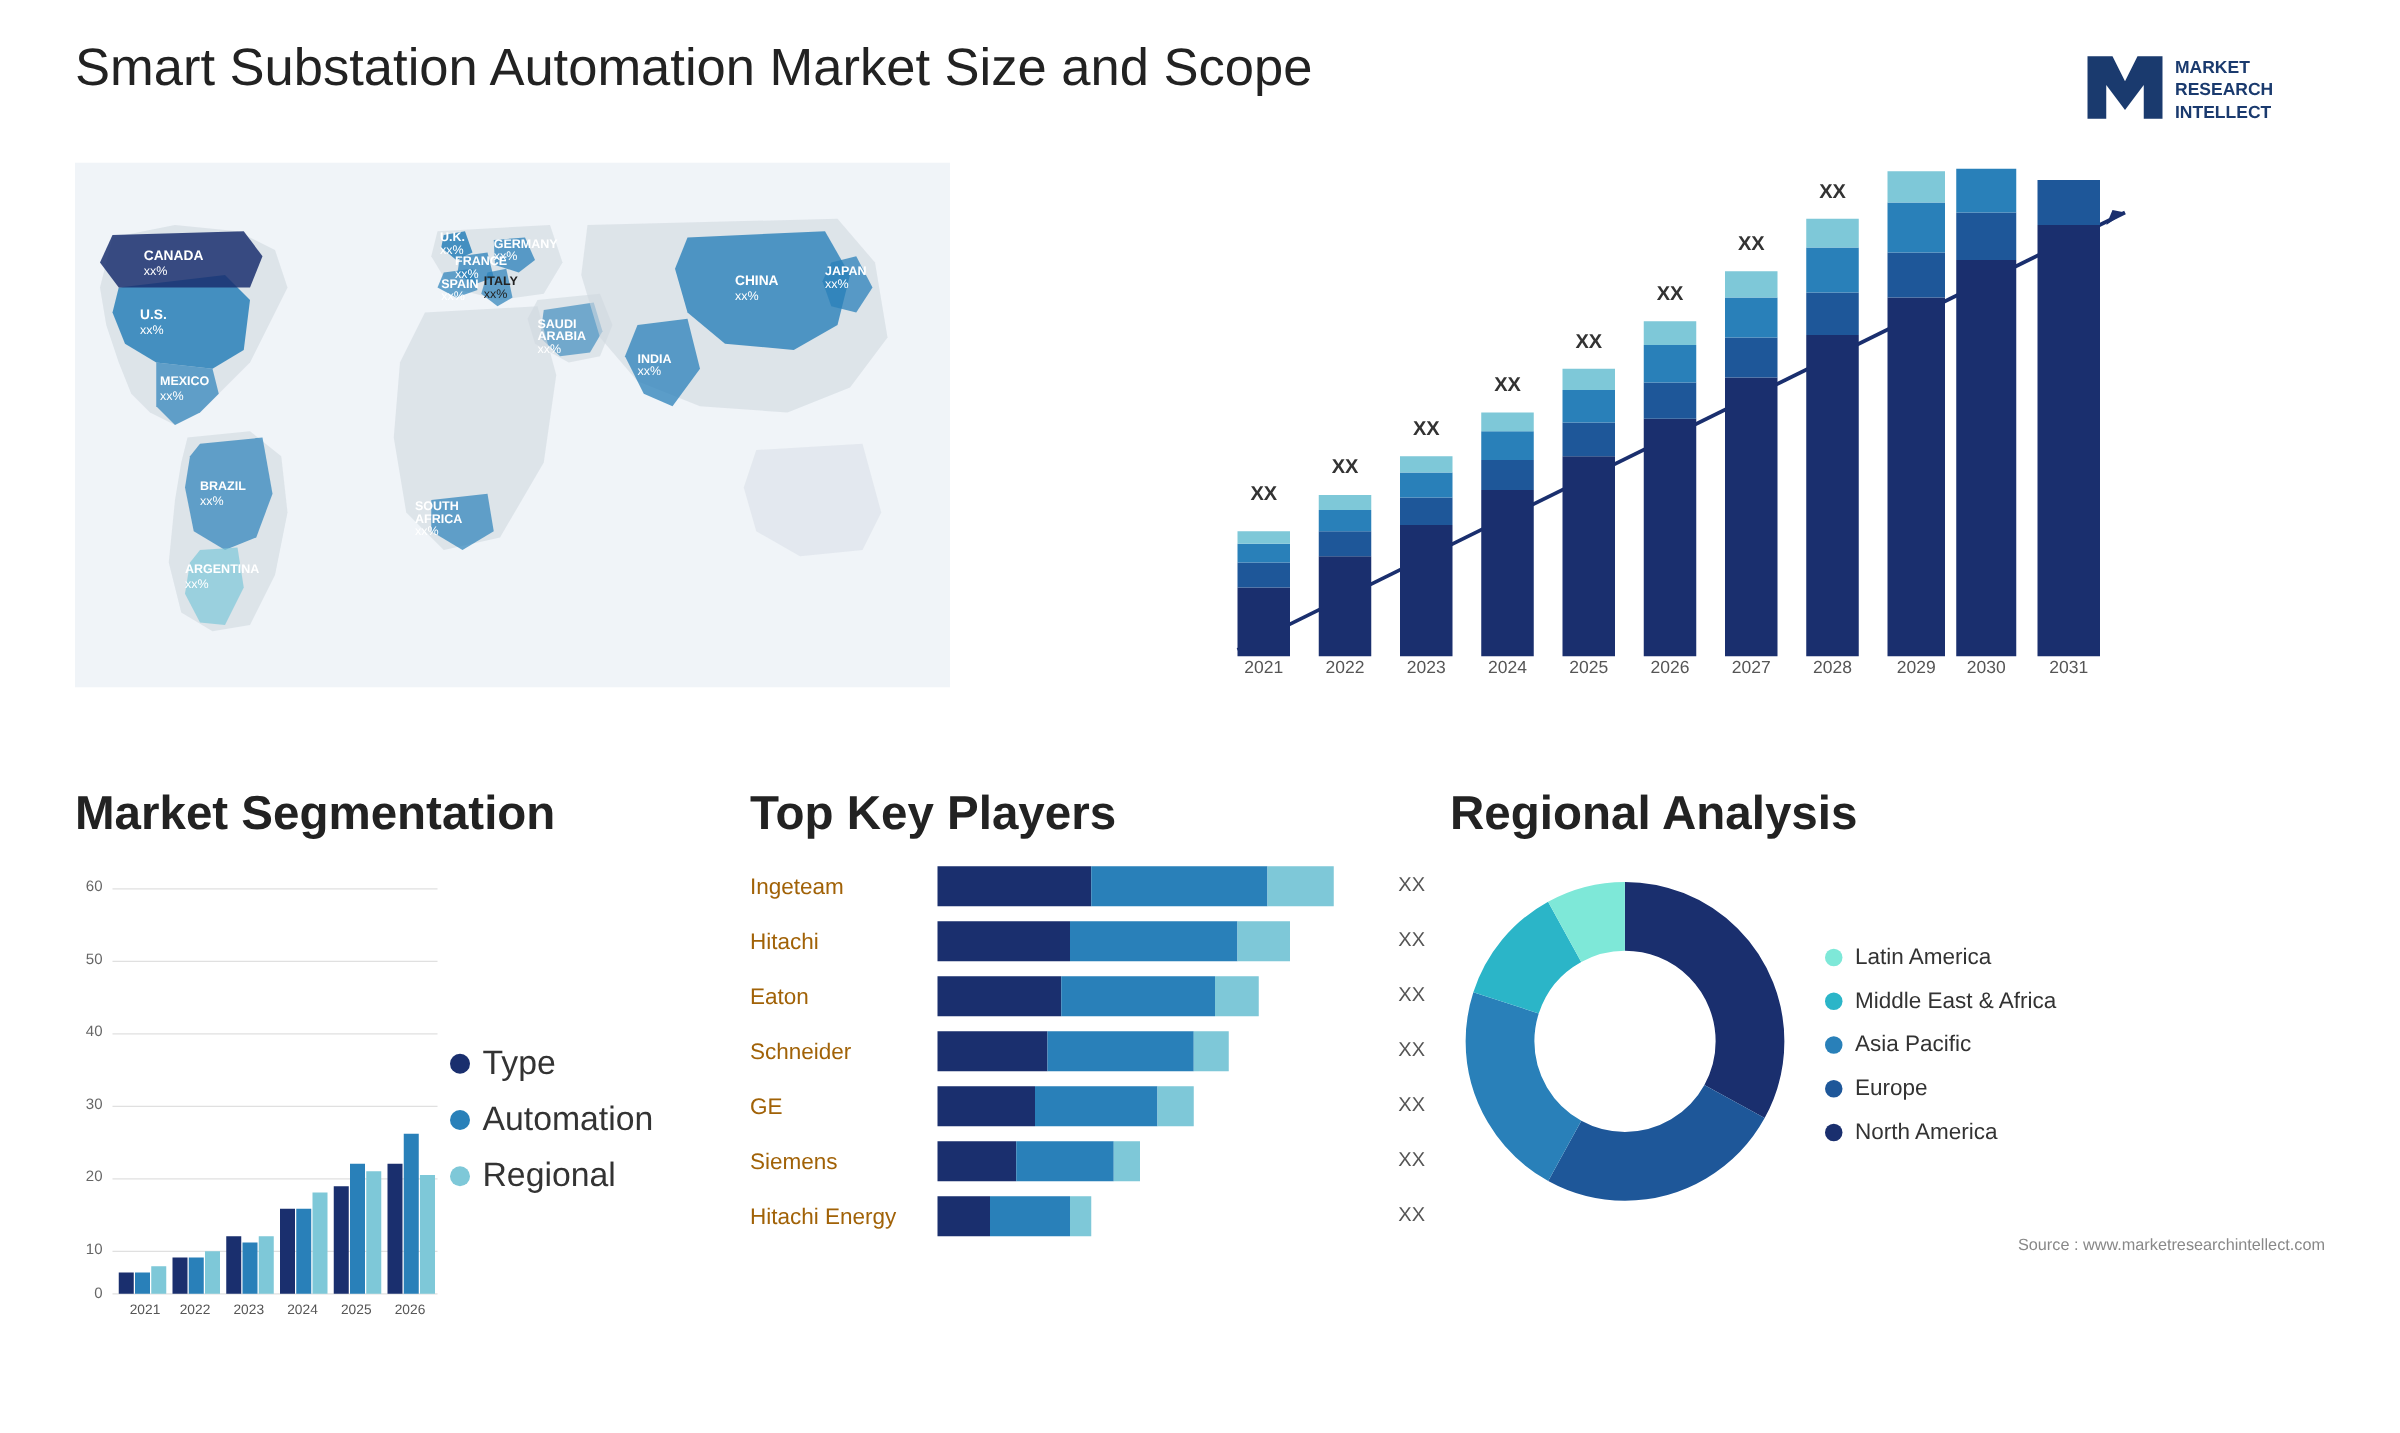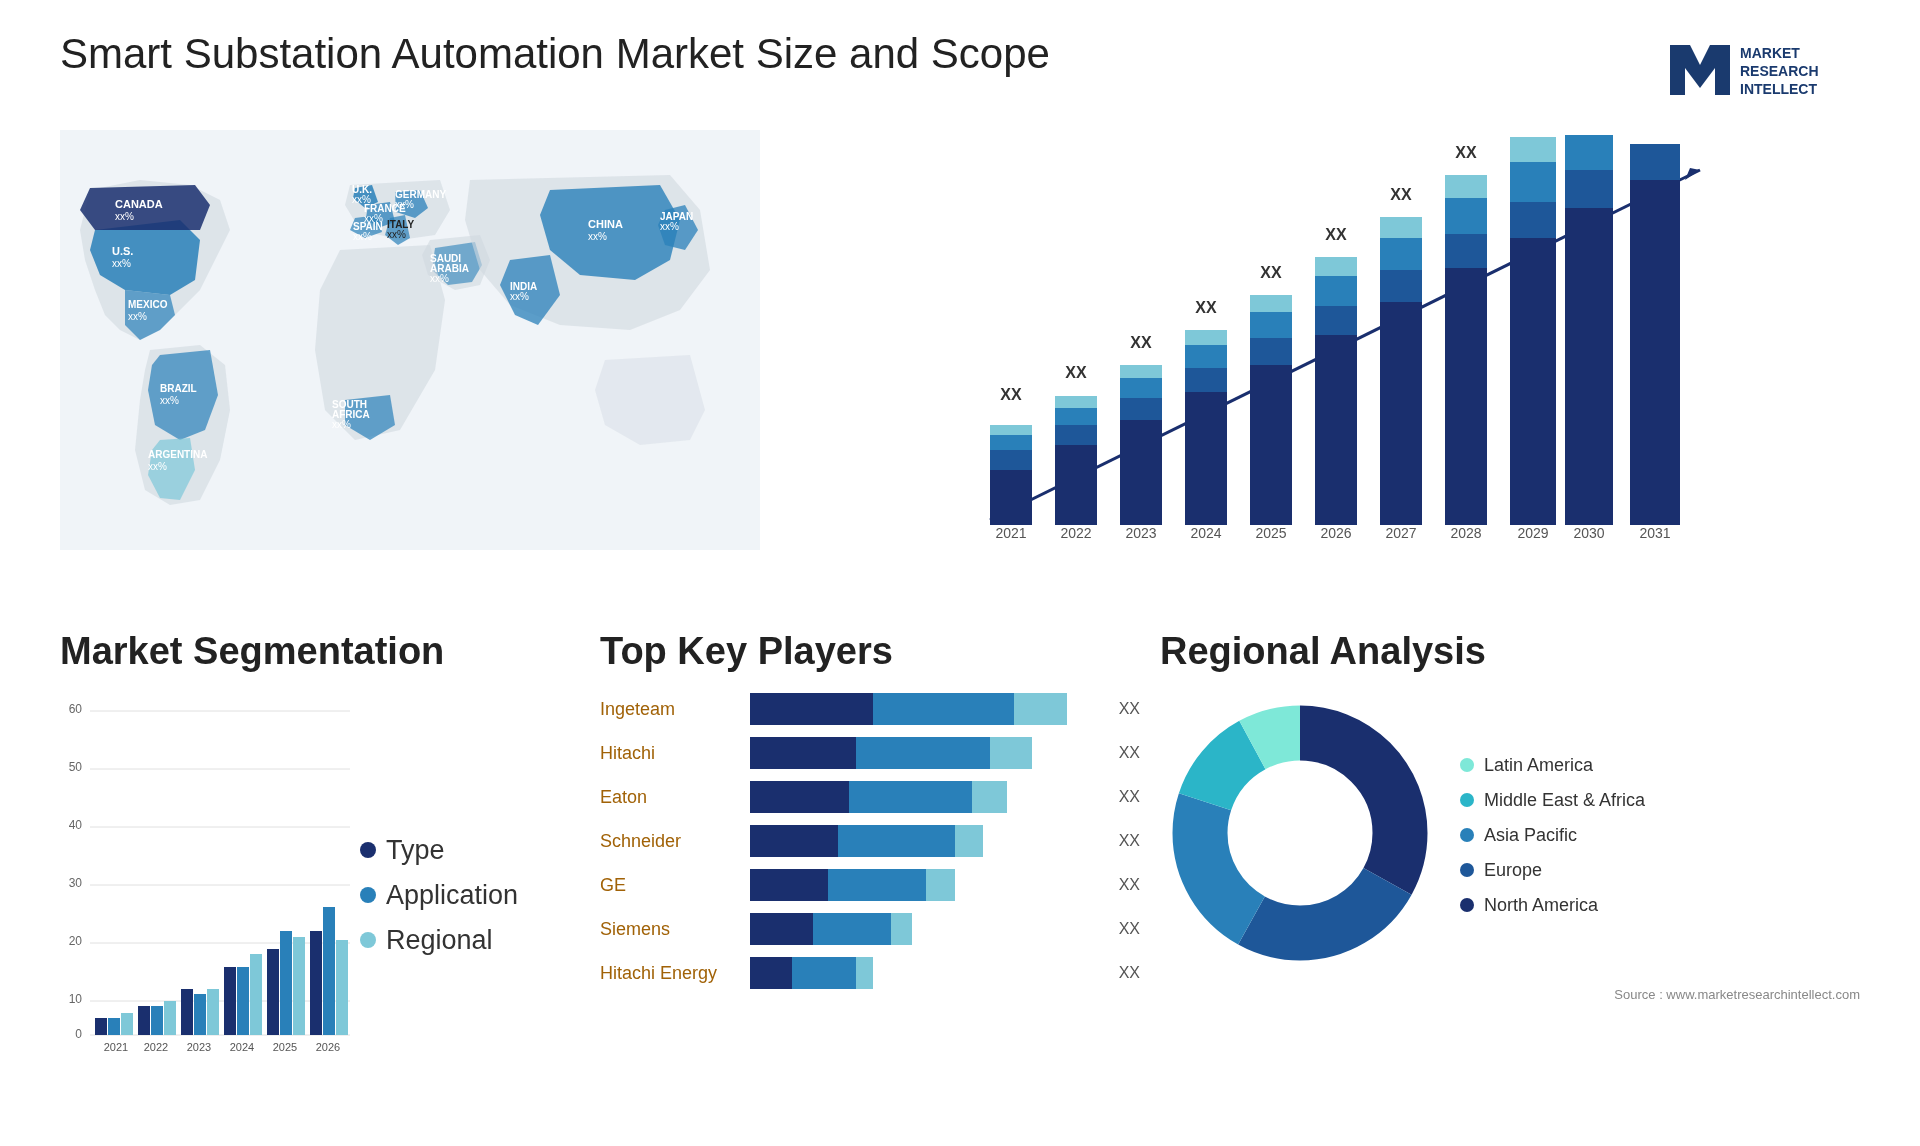--- a/index.html
+++ b/index.html
@@ -467,21 +467,21 @@
           </svg>
         </div>
 
         <div class="seg-legend">
           <div class="legend-item">
             <div class="legend-dot" style="background:#1a2f6e;"></div>
             <span>Type</span>
           </div>
           <div class="legend-item">
             <div class="legend-dot" style="background:#2980b9;"></div>
-            <span>Application</span>
+            <span>Automation</span>
           </div>
           <div class="legend-item">
             <div class="legend-dot" style="background:#7ec8d8;"></div>
             <span>Regional</span>
           </div>
         </div>
       </div>
     </div>
 
     <div class="players-container">

